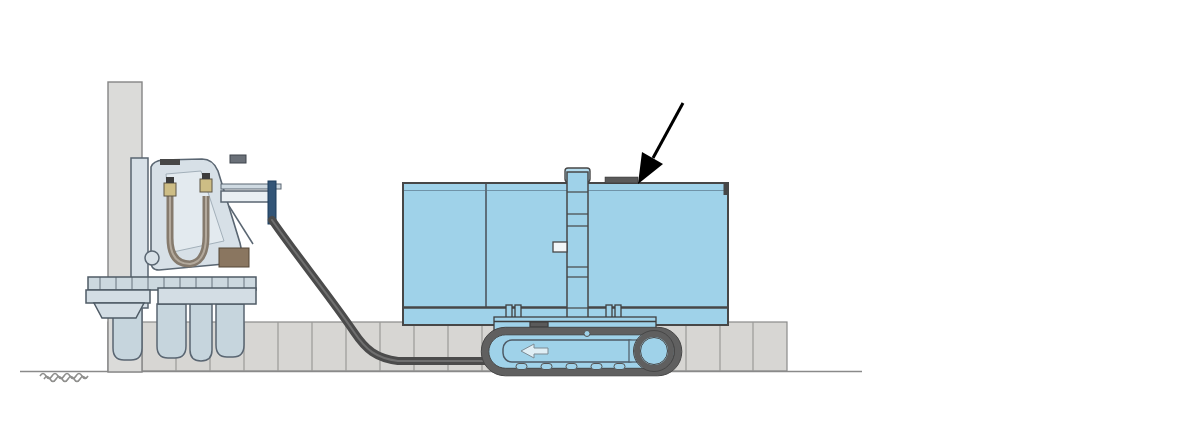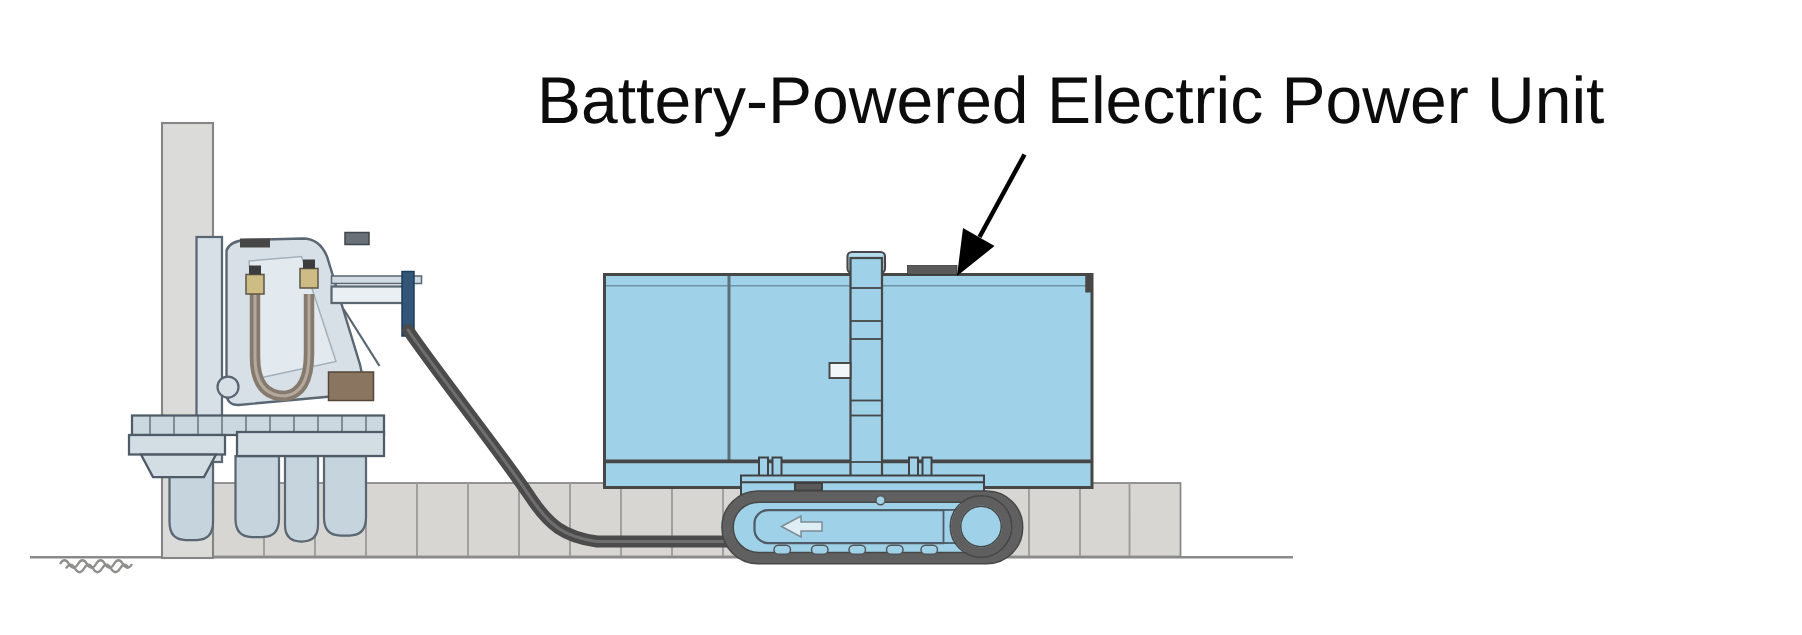--- a/index.html
+++ b/index.html
@@ -165,15 +165,14 @@
         <rect x="614" y="363.5" width="11" height="6" rx="3"></rect>
       </g>
     </g>
 
     <g>
       <line x1="683" y1="103" x2="653" y2="158" stroke="#000000" stroke-width="3"></line>
       <polygon points="638,184 642,152 663,164" fill="#000000"></polygon>
     </g>
   </svg>
 
-  <div class="title-label">Battery-Powered Electric Power Unit</div>
 
 </div>
 
 </body></html>

